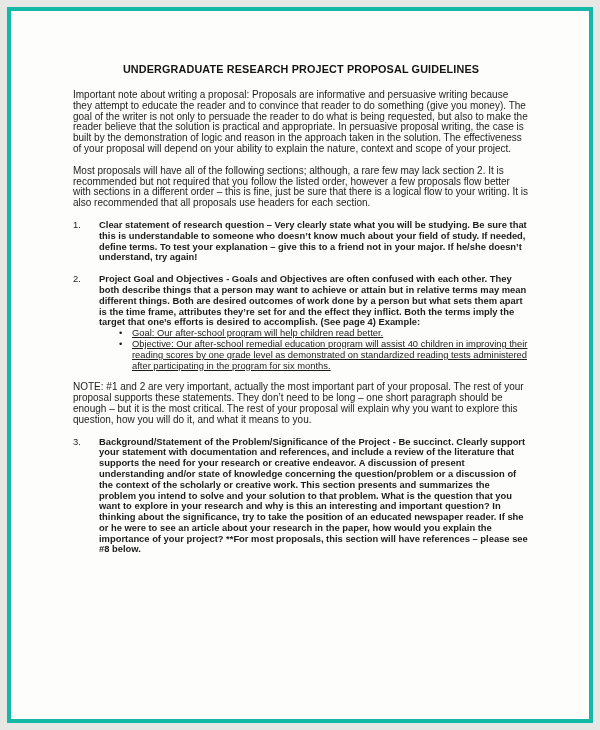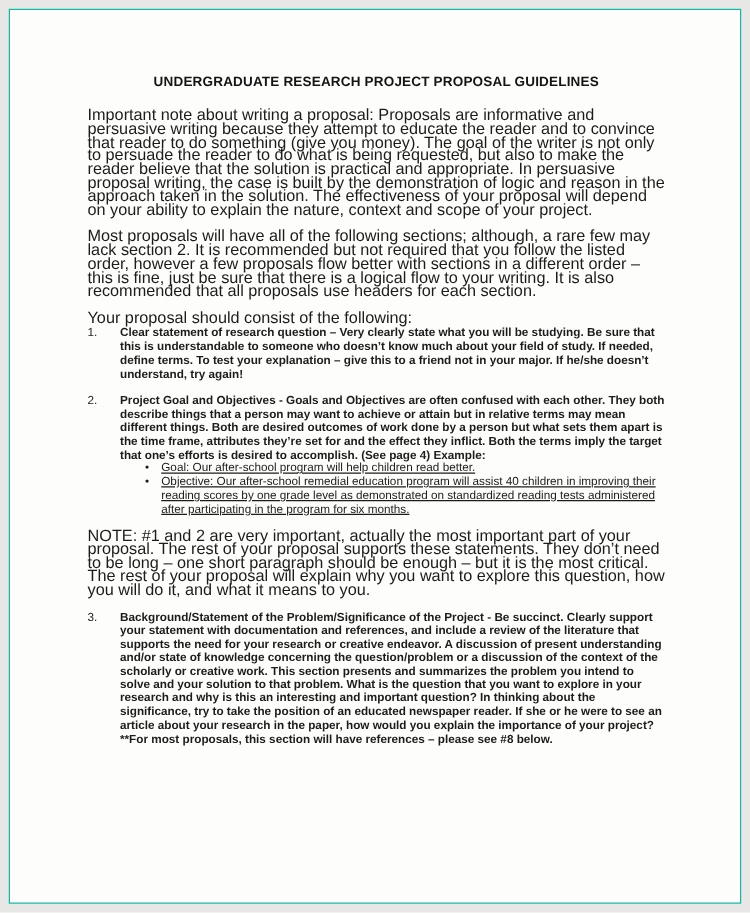--- a/index.html
+++ b/index.html
@@ -8,34 +8,34 @@
     background: #e7e7e5;
     font-family: "Liberation Sans", "DejaVu Sans", sans-serif;
     color: #1c1c1c;
     -webkit-font-smoothing: antialiased;
   }
   .page {
     width: 586px;
     height: 716px;
     margin: 7px;
     background: #fdfdfb;
-    border: 1px solid #14b8a6;
+    border: 4px solid #14b8a6;
     padding: 52px 60px 40px 62px;
     overflow: hidden;
   }
   .title {
     text-align: center;
     font-weight: bold;
     font-size: 10.8px;
     letter-spacing: 0.15px;
     margin-bottom: 15px;
     color: #141414;
   }
   .para {
-    font-size: 13px;
+    font-size: 10px;
     line-height: 10.8px;
     margin-bottom: 11px;
   }
   .para.tight { margin-bottom: 1px; }
   .list-row {
     display: flex;
     font-size: 9.4px;
     line-height: 10.8px;
     margin-bottom: 11px;
   }
@@ -61,21 +61,20 @@
 <body>
 
 <div class="page">
 
   <div class="title">UNDERGRADUATE RESEARCH PROJECT PROPOSAL GUIDELINES</div>
 
   <div class="para">Important note about writing a proposal: Proposals are informative and persuasive writing because they attempt to educate the reader and to convince that reader to do something (give you money). The goal of the writer is not only to persuade the reader to do what is being requested, but also to make the reader believe that the solution is practical and appropriate. In persuasive proposal writing, the case is built by the demonstration of logic and reason in the approach taken in the solution. The effectiveness of your proposal will depend on your ability to explain the nature, context and scope of your project.</div>
 
   <div class="para">Most proposals will have all of the following sections; although, a rare few may lack section 2. It is recommended but not required that you follow the listed order, however a few proposals flow better with sections in a different order – this is fine, just be sure that there is a logical flow to your writing. It is also recommended that all proposals use headers for each section.</div>
 
-  <div class="para tight">Your proposal should consist of the following:</div>
 
   <div class="list-row">
     <div class="num-col">1.</div>
     <div class="item-text">Clear statement of research question – Very clearly state what you will be studying. Be sure that this is understandable to someone who doesn’t know much about your field of study. If needed, define terms. To test your explanation – give this to a friend not in your major. If he/she doesn’t understand, try again!</div>
   </div>
 
   <div class="list-row no-gap">
     <div class="num-col">2.</div>
     <div class="item-text">Project Goal and Objectives - Goals and Objectives are often confused with each other. They both describe things that a person may want to achieve or attain but in relative terms may mean different things. Both are desired outcomes of work done by a person but what sets them apart is the time frame, attributes they’re set for and the effect they inflict. Both the terms imply the target that one’s efforts is desired to accomplish.  (See page 4) Example:</div>
   </div>

